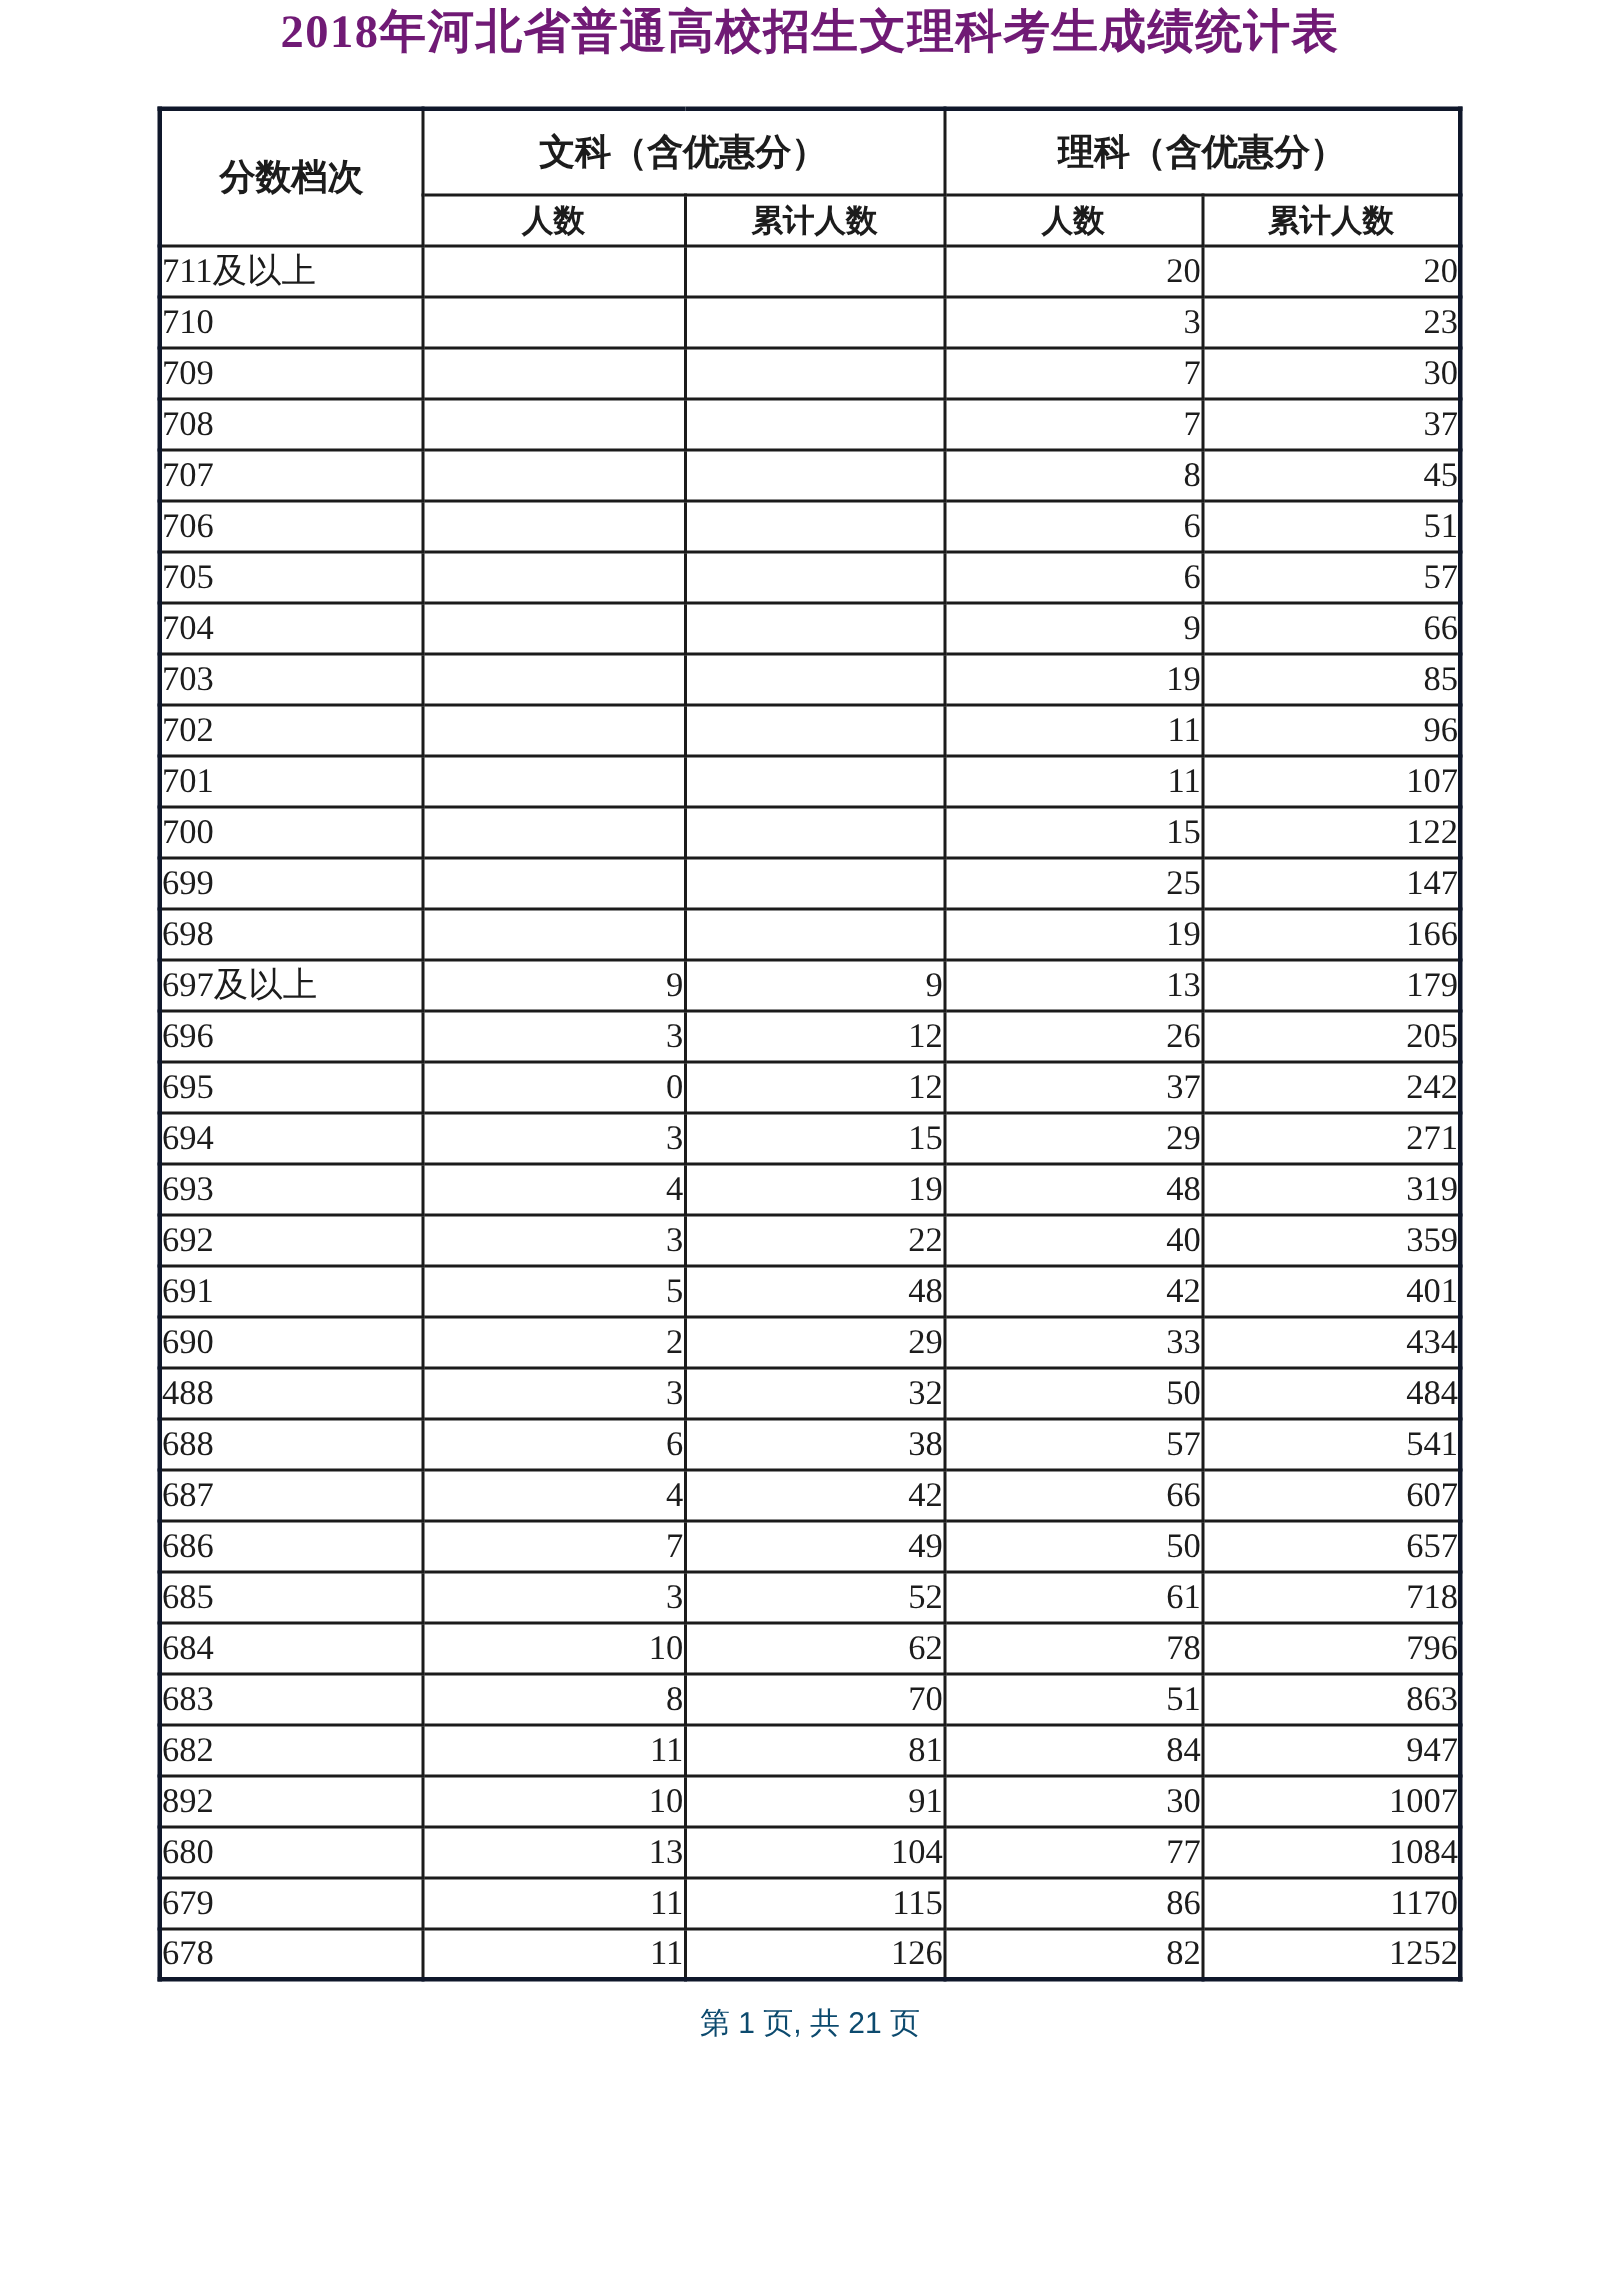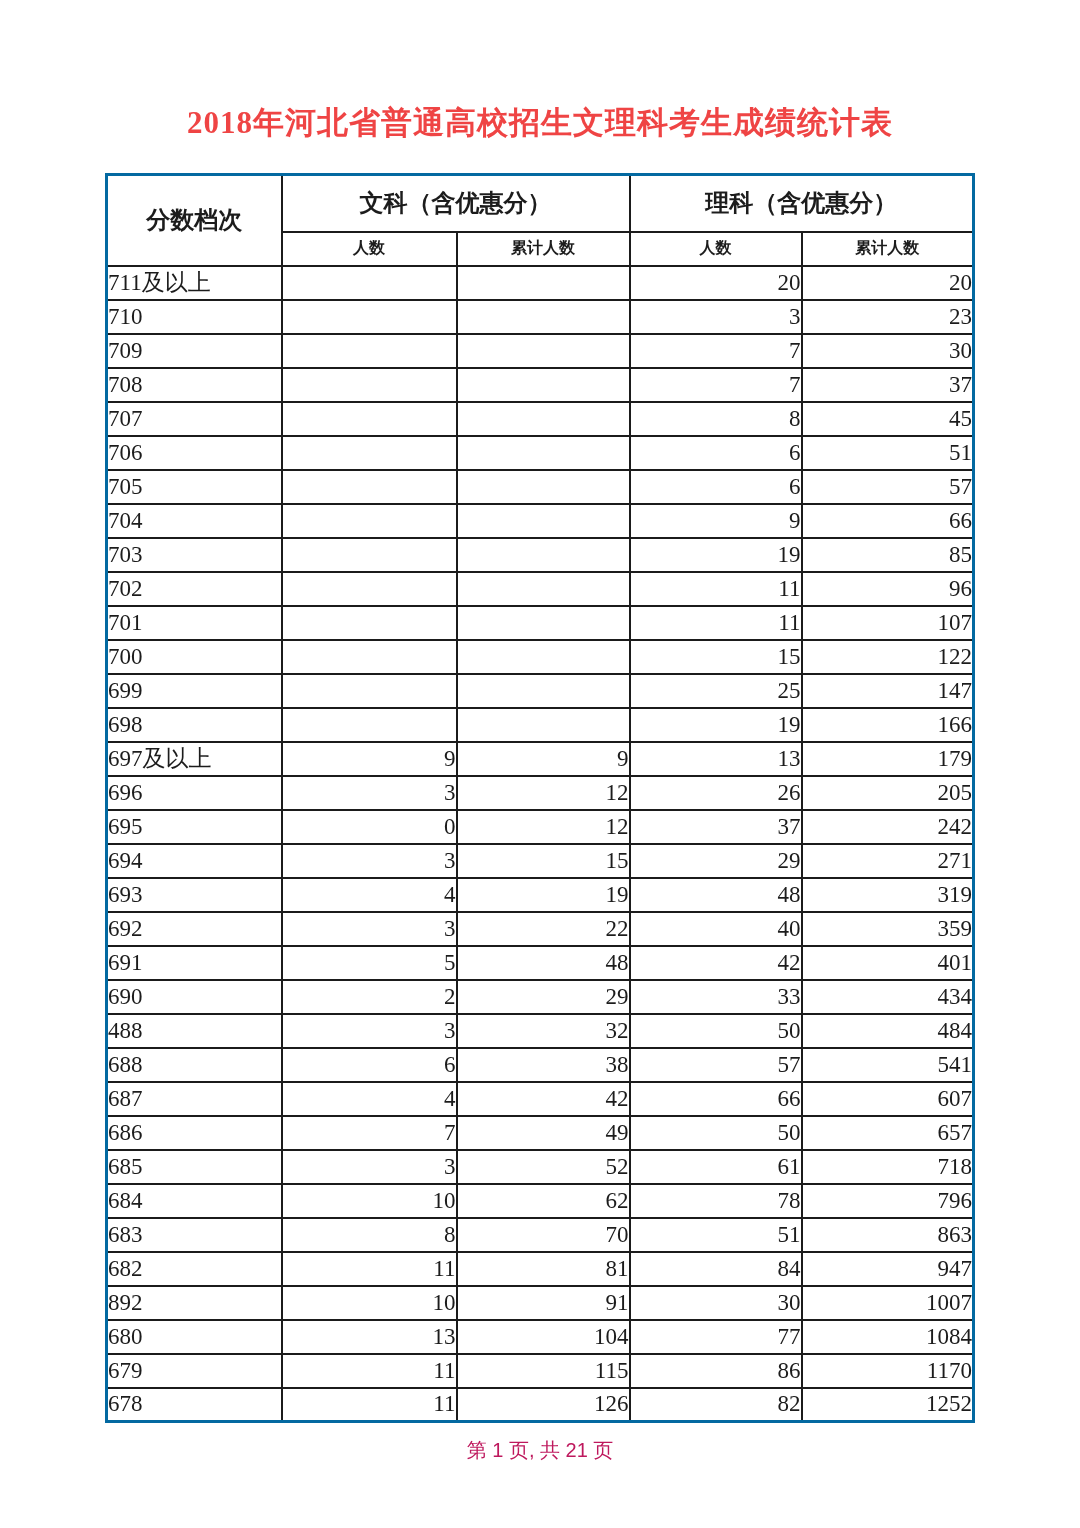--- a/index.html
+++ b/index.html
@@ -15,67 +15,66 @@
     position: relative;
   }
   .page {
     width: 1080px;
     height: 1528px;
     background: #ffffff;
     overflow: hidden;
   }
   .title {
     margin: 0;
-    padding-top: 102px;
     text-align: center;
     font-size: 31px;
     font-weight: bold;
     letter-spacing: 1px;
-    color: #ef4444;
+    color: #701a75;
     font-family: "Liberation Serif", serif;
   }
   table.score-table {
     border-collapse: collapse;
     table-layout: fixed;
     width: 867px;
     margin: 29px auto 0 auto;
-    border: 3px solid #0369a1;
+    border: 3px solid #0f172a;
   }
   table.score-table th,
   table.score-table td {
     border: 2px solid #1b1b1b;
     box-sizing: border-box;
     overflow: hidden;
     white-space: nowrap;
   }
   table.score-table th {
     font-weight: bold;
     font-size: 24px;
     text-align: center;
     background: #ffffff;
   }
   tr.header-row-1 th { height: 57px; }
-  tr.header-row-2 th { height: 34px; font-size: 16px; }
+  tr.header-row-2 th { height: 34px; font-size: 21px; }
   th.score-tier-header { height: 91px; font-size: 24px; }
   table.score-table td {
     height: 34px;
     font-size: 23px;
     padding: 0;
   }
   td.score-col {
   }
   td.num-col {
     text-align: right;
     padding-right: 7px;
   }
   .footer {
     text-align: center;
     margin-top: 14px;
     font-size: 20px;
-    color: #be185d;
+    color: #0c4a6e;
     font-family: "Liberation Sans", sans-serif;
   }
 </style>
 </head>
 <body>
 
 <div class="page">
 
   <h1 class="title">2018年河北省普通高校招生文理科考生成绩统计表</h1>
 

